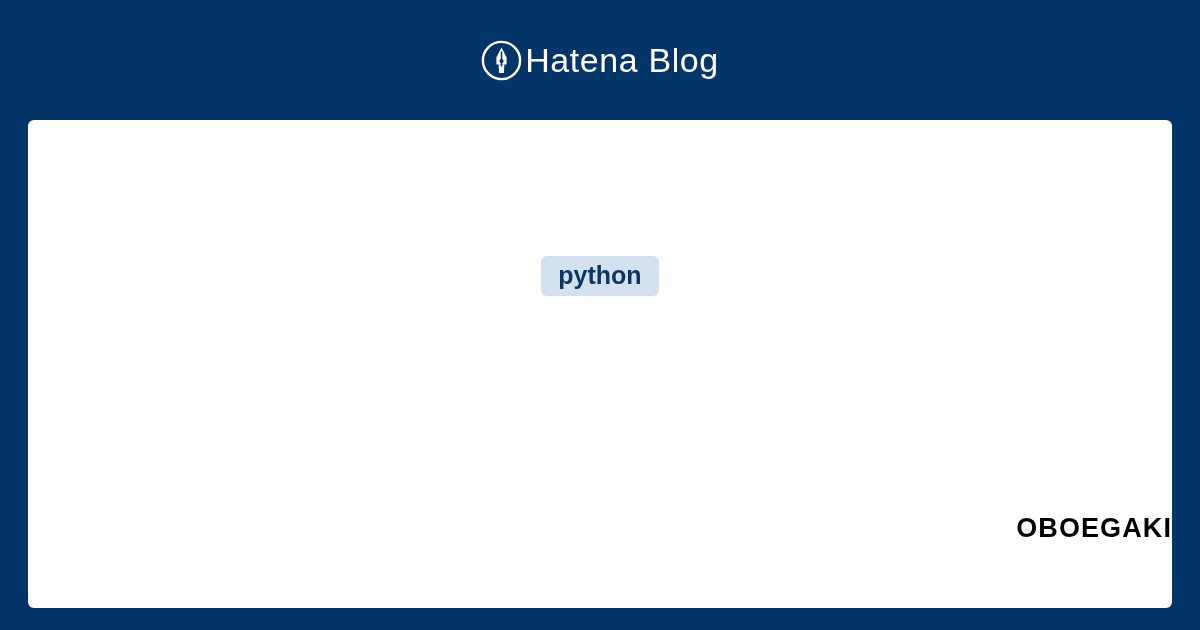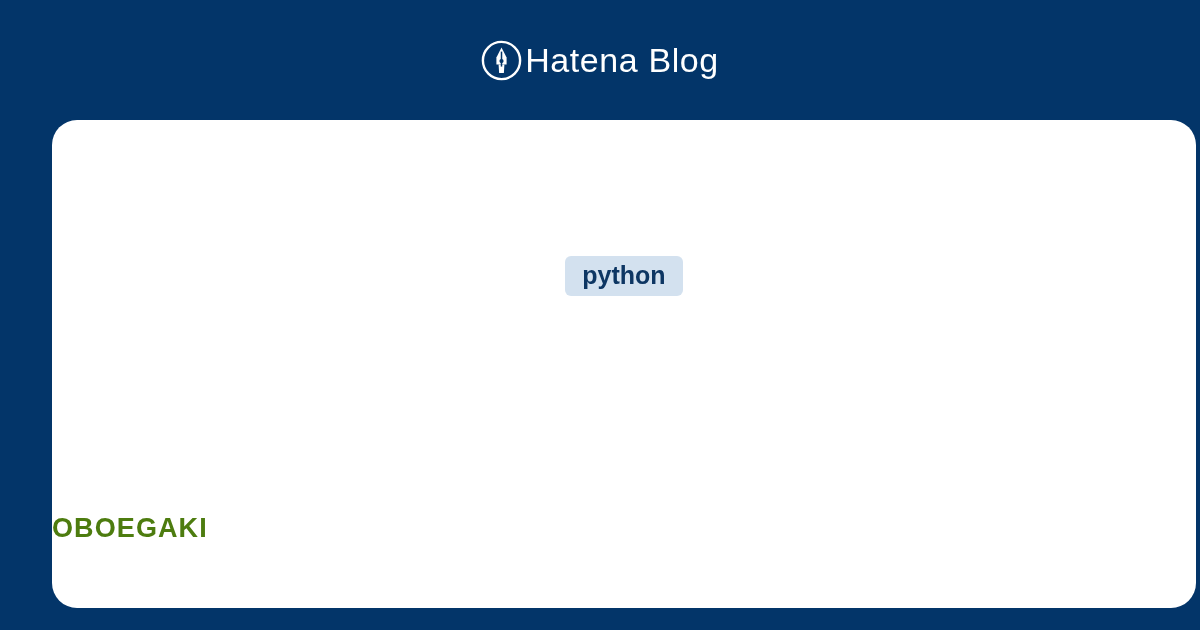--- a/index.html
+++ b/index.html
@@ -59,27 +59,26 @@
   }
 
   
   .content-card {
     position: absolute;
     left: 28px;
     top: 120px;
     width: 1144px;
     height: 488px;
     background: #ffffff;
-    border-radius: 25px;
+    border-radius: 6px;
     box-sizing: border-box;
     display: flex;
     flex-direction: column;
     align-items: center;
     justify-content: flex-start;
-    margin-left: 24px;
   }
 
   .card-inner {
     width: 100%;
     display: flex;
     flex-direction: column;
     align-items: center;
   }
 
   
@@ -118,22 +117,22 @@
     letter-spacing: -0.2px;
     box-sizing: border-box;
   }
 
   
   .blog-name {
     position: absolute;
     left: 0;
     bottom: 66px;
     width: 100%;
-    text-align: left;
-    color: #4d7c0f;
+    text-align: right;
+    color: #000000;
     font-size: 27px;
     font-weight: bold;
     letter-spacing: 1.1px;
     line-height: 1;
   }
 </style>
 </head>
 <body>
 
 <div class="ogp-canvas">

